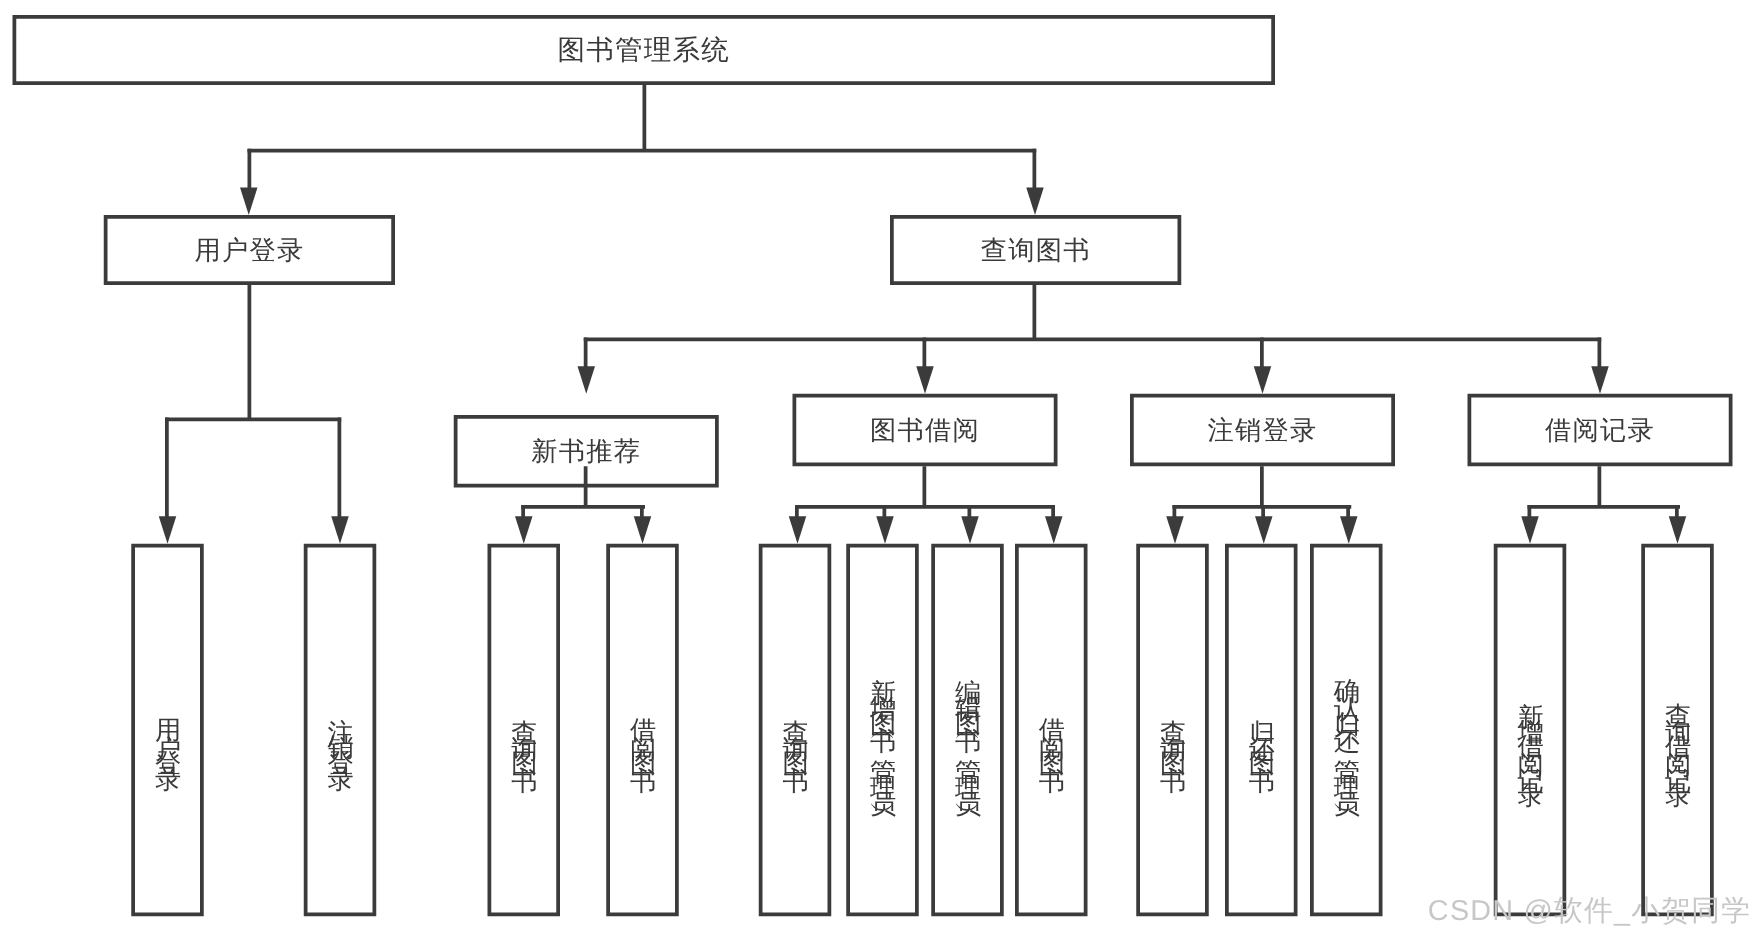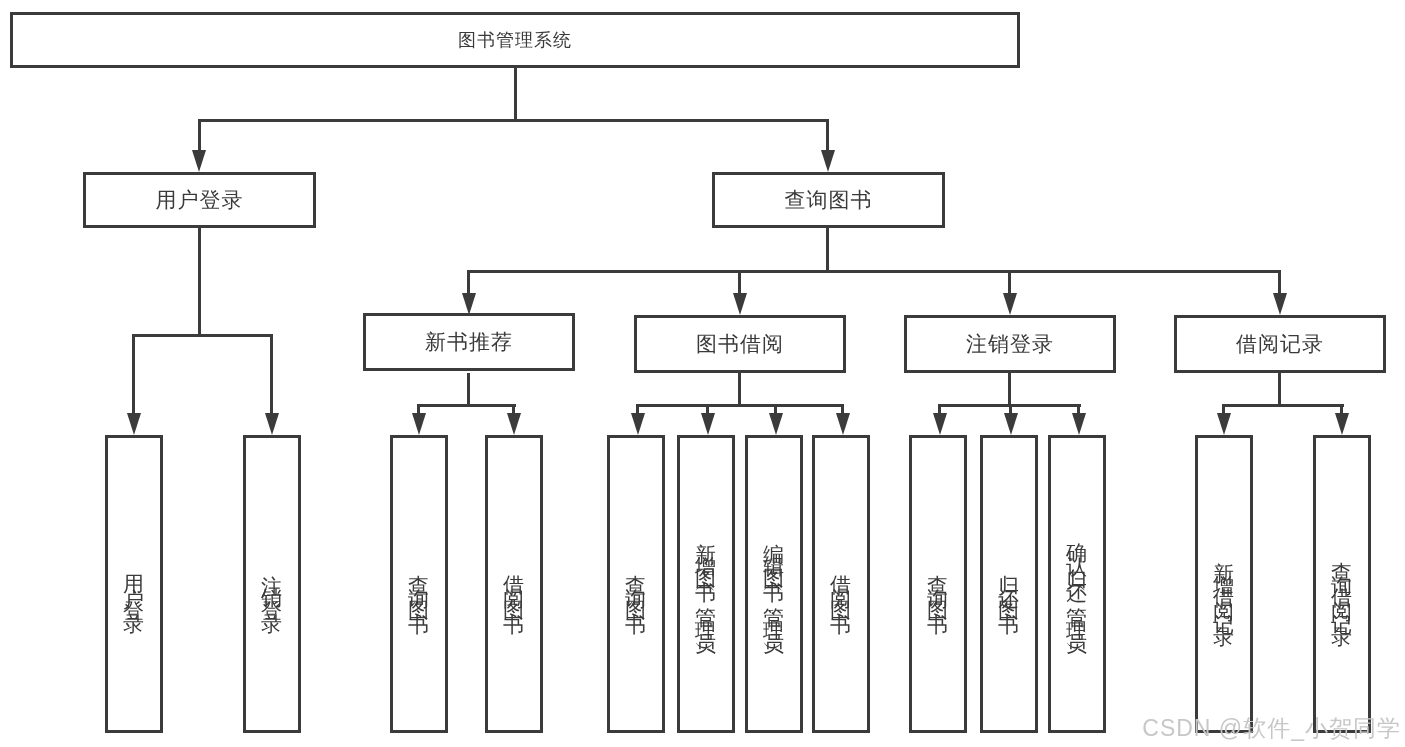--- a/index.html
+++ b/index.html
@@ -5,21 +5,21 @@
   html,body{margin:0;padding:0;background:#ffffff;}
   #canvas{
     position:relative;width:1405px;height:747px;background:#ffffff;overflow:hidden;
     font-family:"Liberation Sans","DejaVu Sans",sans-serif;color:#3a3a3a;
   }
   .box{
     position:absolute;border:3px solid #3b3b3b;background:#ffffff;
     display:flex;align-items:center;justify-content:center;box-sizing:content-box;
   }
   .hlabel{font-size:21px;letter-spacing:1px;color:#3a3a3a;white-space:nowrap;}
-  .root-label{font-size:18px;}
+  .root-label{font-size:22px;}
   .leaf{width:52px;height:292px;}
   .vtext{
     writing-mode:vertical-lr;text-orientation:mixed;
     font-size:21px;letter-spacing:13px;color:#3a3a3a;line-height:1;
   }
   .ln{position:absolute;background:#3b3b3b;}
   .ah{
     position:absolute;width:0;height:0;
     border-left:7px solid transparent;border-right:7px solid transparent;
     border-top:22px solid #3b3b3b;
@@ -63,21 +63,21 @@
   <div class="ln" style="left:467px;top:270px;width:814px;height:3px"></div>
   <div class="ln" style="left:467px;top:270px;width:3px;height:27px"></div>
   <div class="ah" style="left:462px;top:293px"></div>
   <div class="ln" style="left:738px;top:270px;width:3px;height:27px"></div>
   <div class="ah" style="left:733px;top:293px"></div>
   <div class="ln" style="left:1008px;top:270px;width:3px;height:27px"></div>
   <div class="ah" style="left:1003px;top:293px"></div>
   <div class="ln" style="left:1278px;top:270px;width:3px;height:27px"></div>
   <div class="ah" style="left:1273px;top:293px"></div>
 
-  <div class="box" style="left:363px;top:313px;width:206px;height:52px">
+  <div class="box" style="left:363px;top:332px;width:206px;height:52px">
     <span class="hlabel">新书推荐</span>
   </div>
   <div class="box" style="left:634px;top:315px;width:206px;height:52px">
     <span class="hlabel">图书借阅</span>
   </div>
   <div class="box" style="left:904px;top:315px;width:206px;height:52px">
     <span class="hlabel">注销登录</span>
   </div>
   <div class="box" style="left:1174px;top:315px;width:206px;height:52px">
     <span class="hlabel">借阅记录</span>

